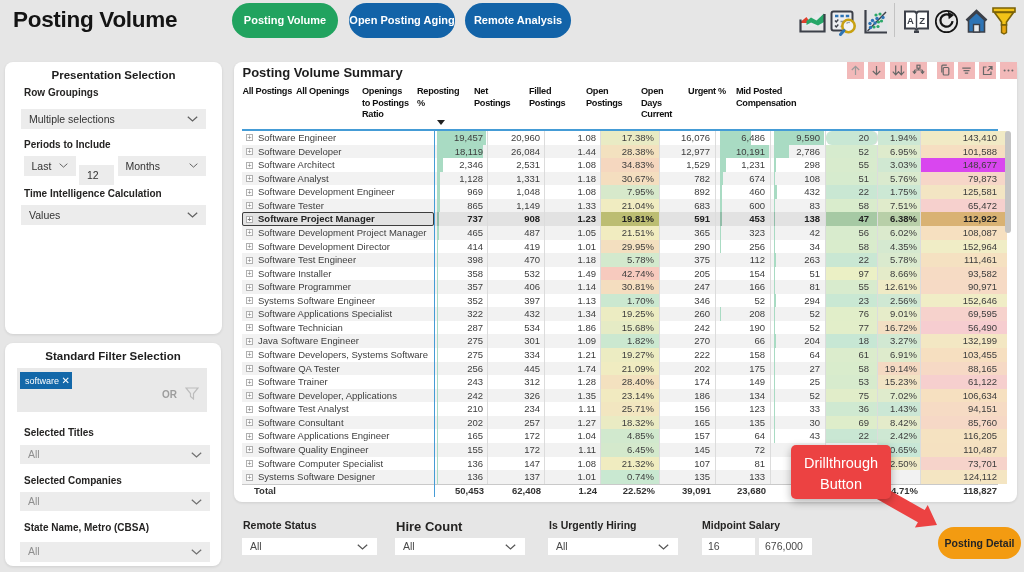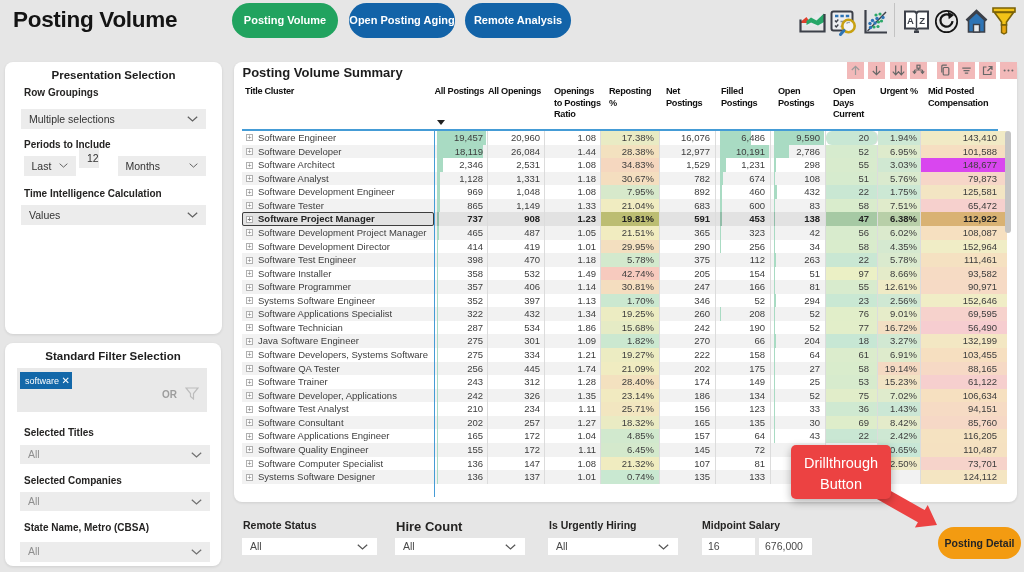--- a/index.html
+++ b/index.html
@@ -124,21 +124,21 @@
         <polyline points="0.8,0.8 5.5,5 10.2,0.8" fill="none" stroke="#606060" stroke-width="1.2"></polyline>
       </svg>
     </div>
   <div class="lbl" style="left:19px;top:77px;">Periods to Include</div>
   <div class="dd" style="left:18.5px;top:93.5px;width:52px;height:20px;">
       <span class="txt">Last</span>
       <svg class="chev" width="9" height="5" viewBox="0 0 11 6">
         <polyline points="0.8,0.8 5.5,5 10.2,0.8" fill="none" stroke="#606060" stroke-width="1.2"></polyline>
       </svg>
     </div>
-  <div class="dd" style="left:74px;top:86px;width:20px;height:20px;">
+  <div class="dd" style="left:74px;top:103px;width:35px;height:20px;">
       <span class="txt">12</span>
     </div>
   <div class="dd" style="left:112.5px;top:93.5px;width:88.5px;height:20px;">
       <span class="txt">Months</span>
       <svg class="chev" width="9" height="5" viewBox="0 0 11 6">
         <polyline points="0.8,0.8 5.5,5 10.2,0.8" fill="none" stroke="#606060" stroke-width="1.2"></polyline>
       </svg>
     </div>
   <div class="lbl" style="left:19px;top:126px;">Time Intelligence Calculation</div>
   <div class="dd" style="left:16px;top:142.5px;width:185px;height:20px;">
@@ -177,21 +177,20 @@
       <span class="txt" style="line-height:19.5px;">All</span>
       <svg class="chev" width="11" height="6" viewBox="0 0 11 6">
         <polyline points="0.8,0.8 5.5,5 10.2,0.8" fill="none" stroke="#707070" stroke-width="1.2"></polyline>
       </svg>
     </div>
 </div>
 
 <div class="card" style="left:233.5px;top:62px;width:783px;height:440px;">
   <div class="abs" style="left:9px;top:3px;font-size:13px;font-weight:bold;color:#1d1d1d;">Posting Volume Summary</div>
   <div class="hrow abs" style="left:8.5px;top:24px;width:756px;">
-      <div class="hc" style="width:192px;text-align:left;padding-left:3px;">Title Cluster</div>
       <div class="hc" style="width:54px;text-align:right;padding-right:4px;">All Postings</div>
       <div class="hc" style="width:57px;text-align:right;padding-right:4px;">All Openings</div>
       <div class="hc" style="width:56px;text-align:left;padding-left:9px;">Openings<br>to Postings<br>Ratio</div>
       <div class="hc" style="width:59px;text-align:left;padding-left:8px;">Reposting<br>%</div>
       <div class="hc" style="width:56px;text-align:left;padding-left:6px;">Net<br>Postings</div>
       <div class="hc" style="width:55px;text-align:left;padding-left:5px;">Filled<br>Postings</div>
       <div class="hc" style="width:55px;text-align:left;padding-left:7px;">Open<br>Postings</div>
       <div class="hc" style="width:52px;text-align:left;padding-left:7px;">Open<br>Days<br>Current</div>
       <div class="hc" style="width:43px;text-align:right;padding-right:3px;">Urgent %</div>
       <div class="hc" style="width:77px;text-align:left;padding-left:7px;">Mid Posted<br>Compensation</div>
@@ -527,20 +526,33 @@
         <div class="c c1" style="background:linear-gradient(to right,transparent 3.5px,#a9dbc3 3.5px,#a9dbc3 3.8px,transparent 3.8px);">136</div>
         <div class="c c2">137</div>
         <div class="c c3">1.01</div>
         <div class="c c4" style="background:#c9e8d1;">0.74%</div>
         <div class="c c5">135</div>
         <div class="c c6" style="background:linear-gradient(to right,transparent 3.5px,#a9dbc3 3.5px,#a9dbc3 4.2px,transparent 4.2px);">133</div>
         <div class="c c7"></div>
         <div class="c c8"></div>
         <div class="c c9"></div>
         <div class="c c10" style="background:#f4e5c2;">124,112</div>
+      </div>
+<div class="trow total">
+        <div class="c c0"><span class="nm" style="margin-left:12px;font-weight:bold;">Total</span></div>
+        <div class="c c1">50,453</div>
+        <div class="c c2">62,408</div>
+        <div class="c c3">1.24</div>
+        <div class="c c4">22.52%</div>
+        <div class="c c5">39,091</div>
+        <div class="c c6">23,680</div>
+        <div class="c c7"></div>
+        <div class="c c8"></div>
+        <div class="c c9">4.71%</div>
+        <div class="c c10">118,827</div>
       </div>
   </div>
 </div>
 
 <div class="abs" style="left:242px;top:129.2px;width:756px;height:1.8px;background:#459cd6;z-index:5;"></div>
 <div class="abs" style="left:433.5px;top:131px;width:1.4px;height:366.4px;background:#459cd6;z-index:5;"></div>
 <div class="abs" style="left:436.5px;top:120px;width:0;height:0;border-left:4.5px solid transparent;border-right:4.5px solid transparent;border-top:5px solid #222;"></div>
 <div class="abs" style="left:1004.5px;top:131px;width:6.5px;height:102px;background:#c4c4c4;border-radius:3px;"></div>
 <div class="pico" style="left:847px;"><svg width="17" height="17" viewBox="0 0 17 17">
       <path d="M8.5 13 V4.5 M4.8 8 L8.5 4.3 L12.2 8" fill="none" stroke="#9a9a9a" stroke-width="1.2"></path>

